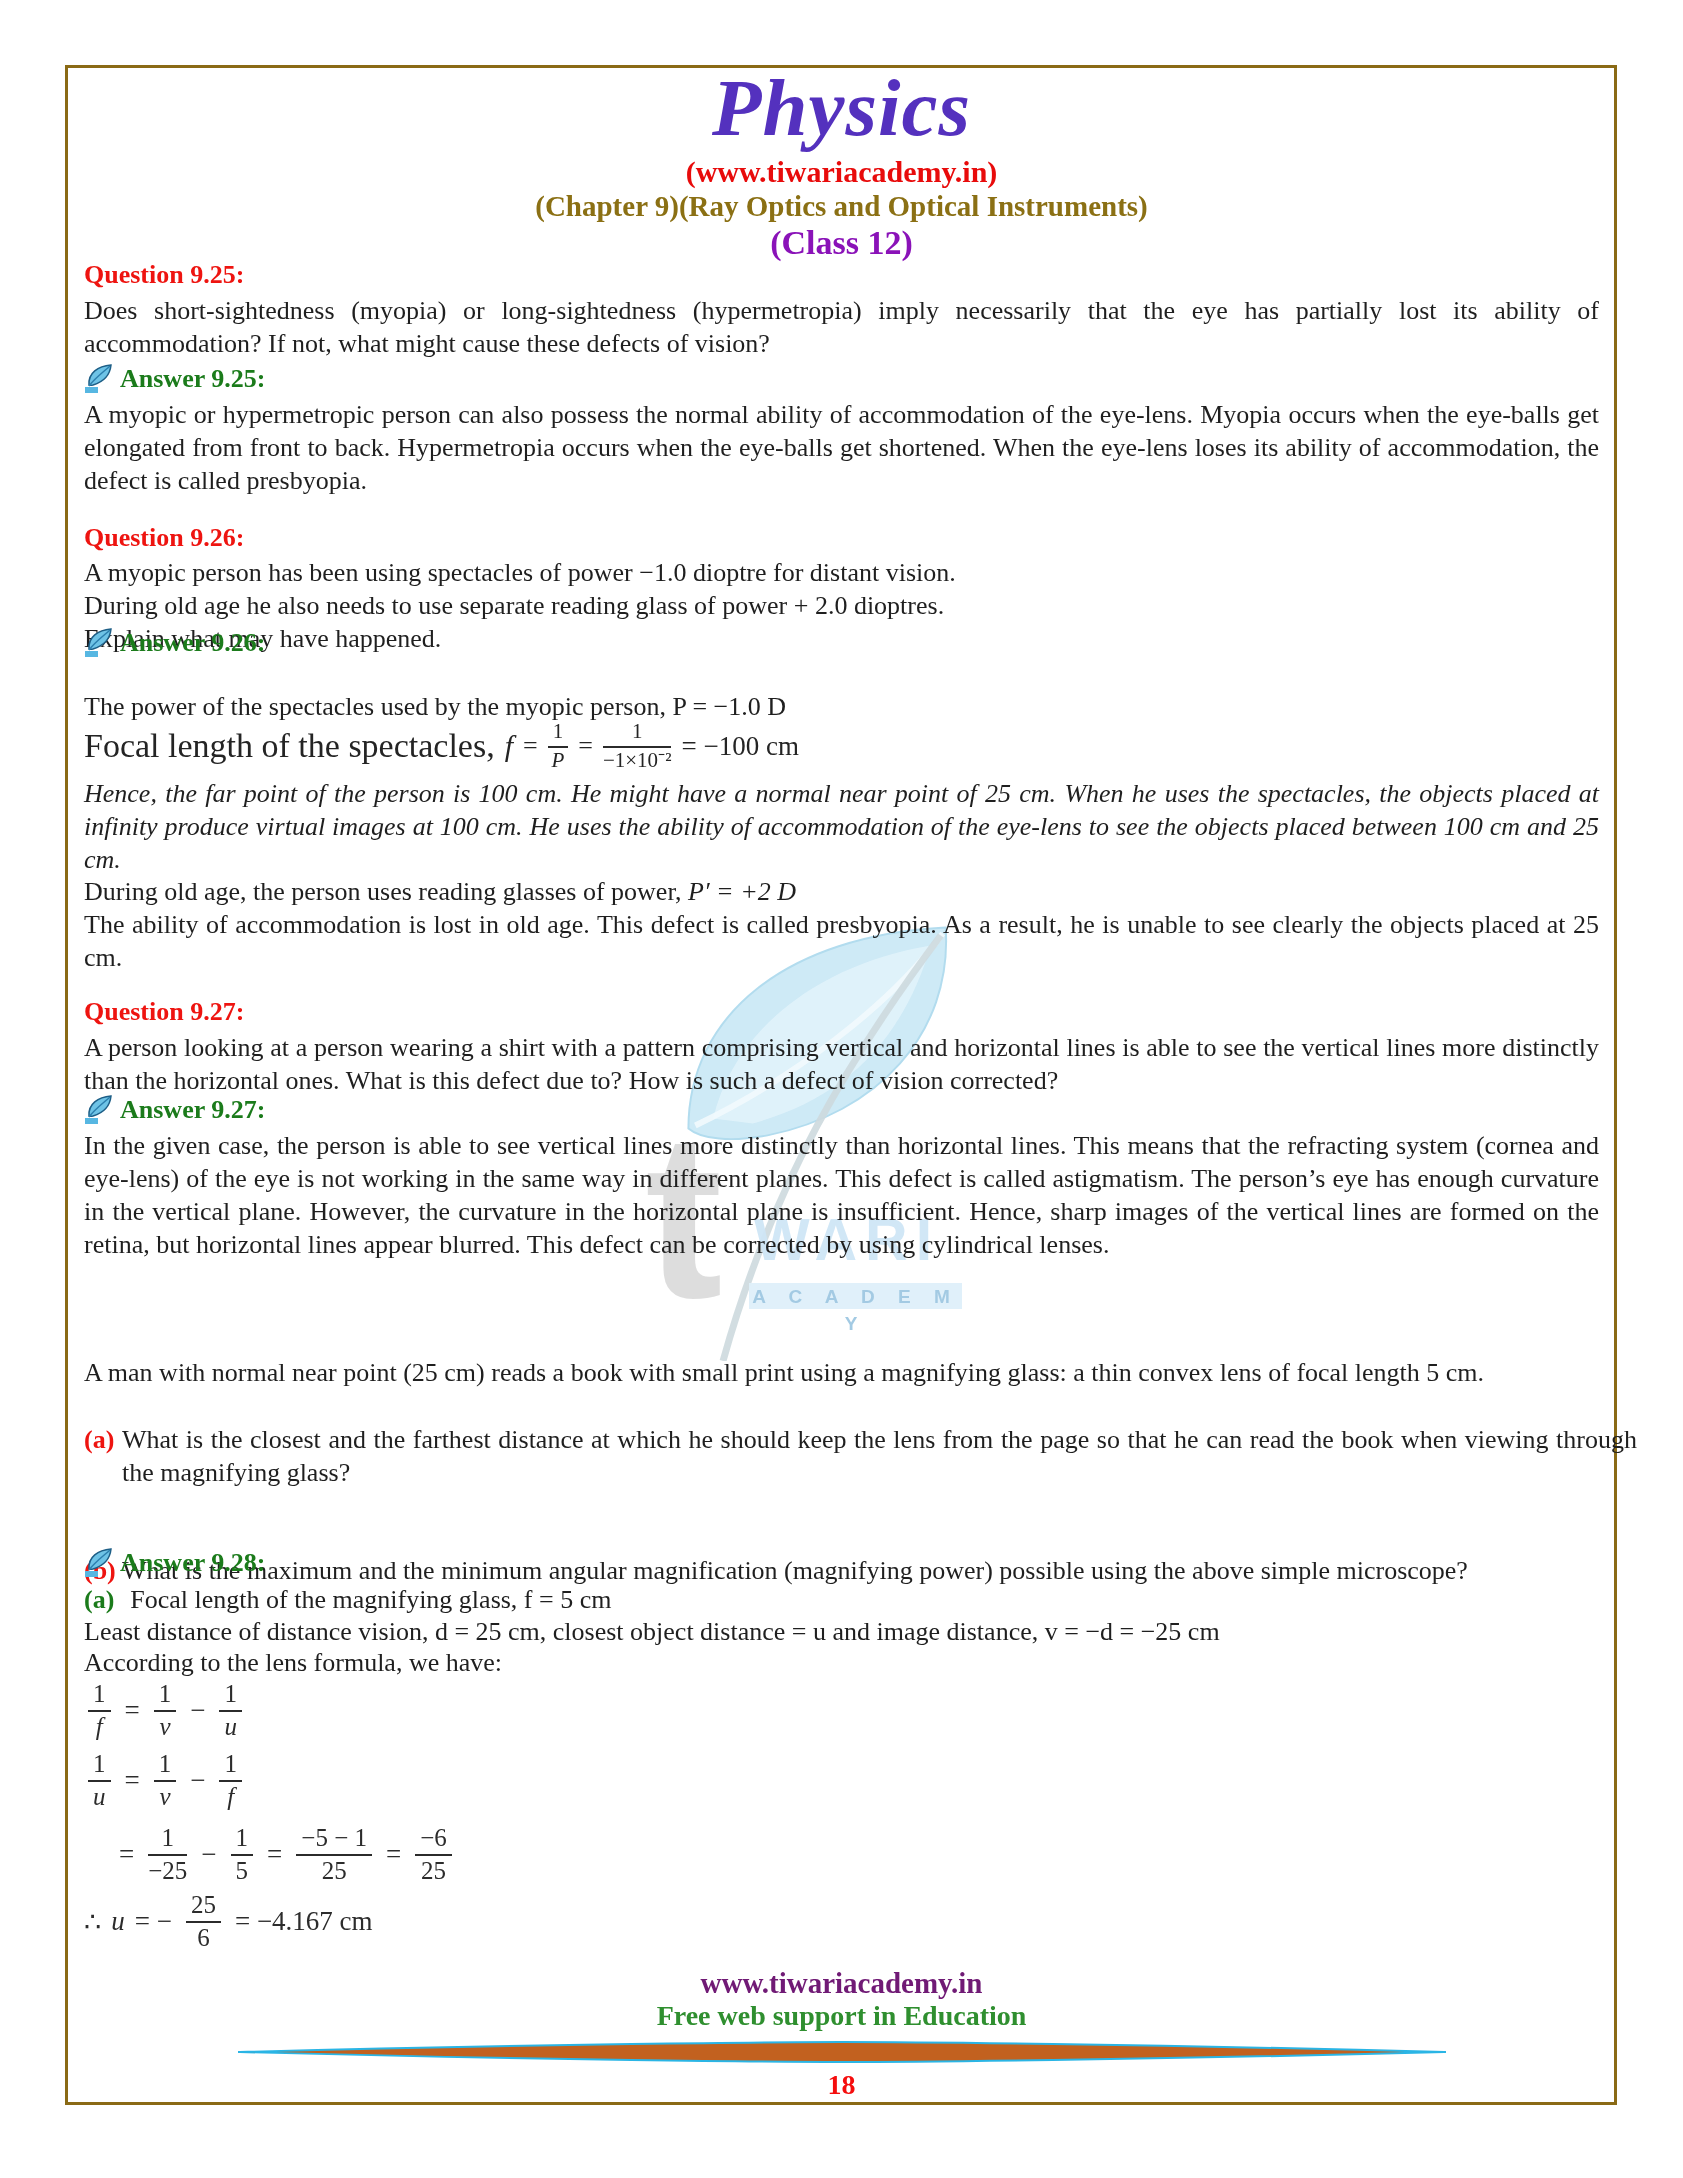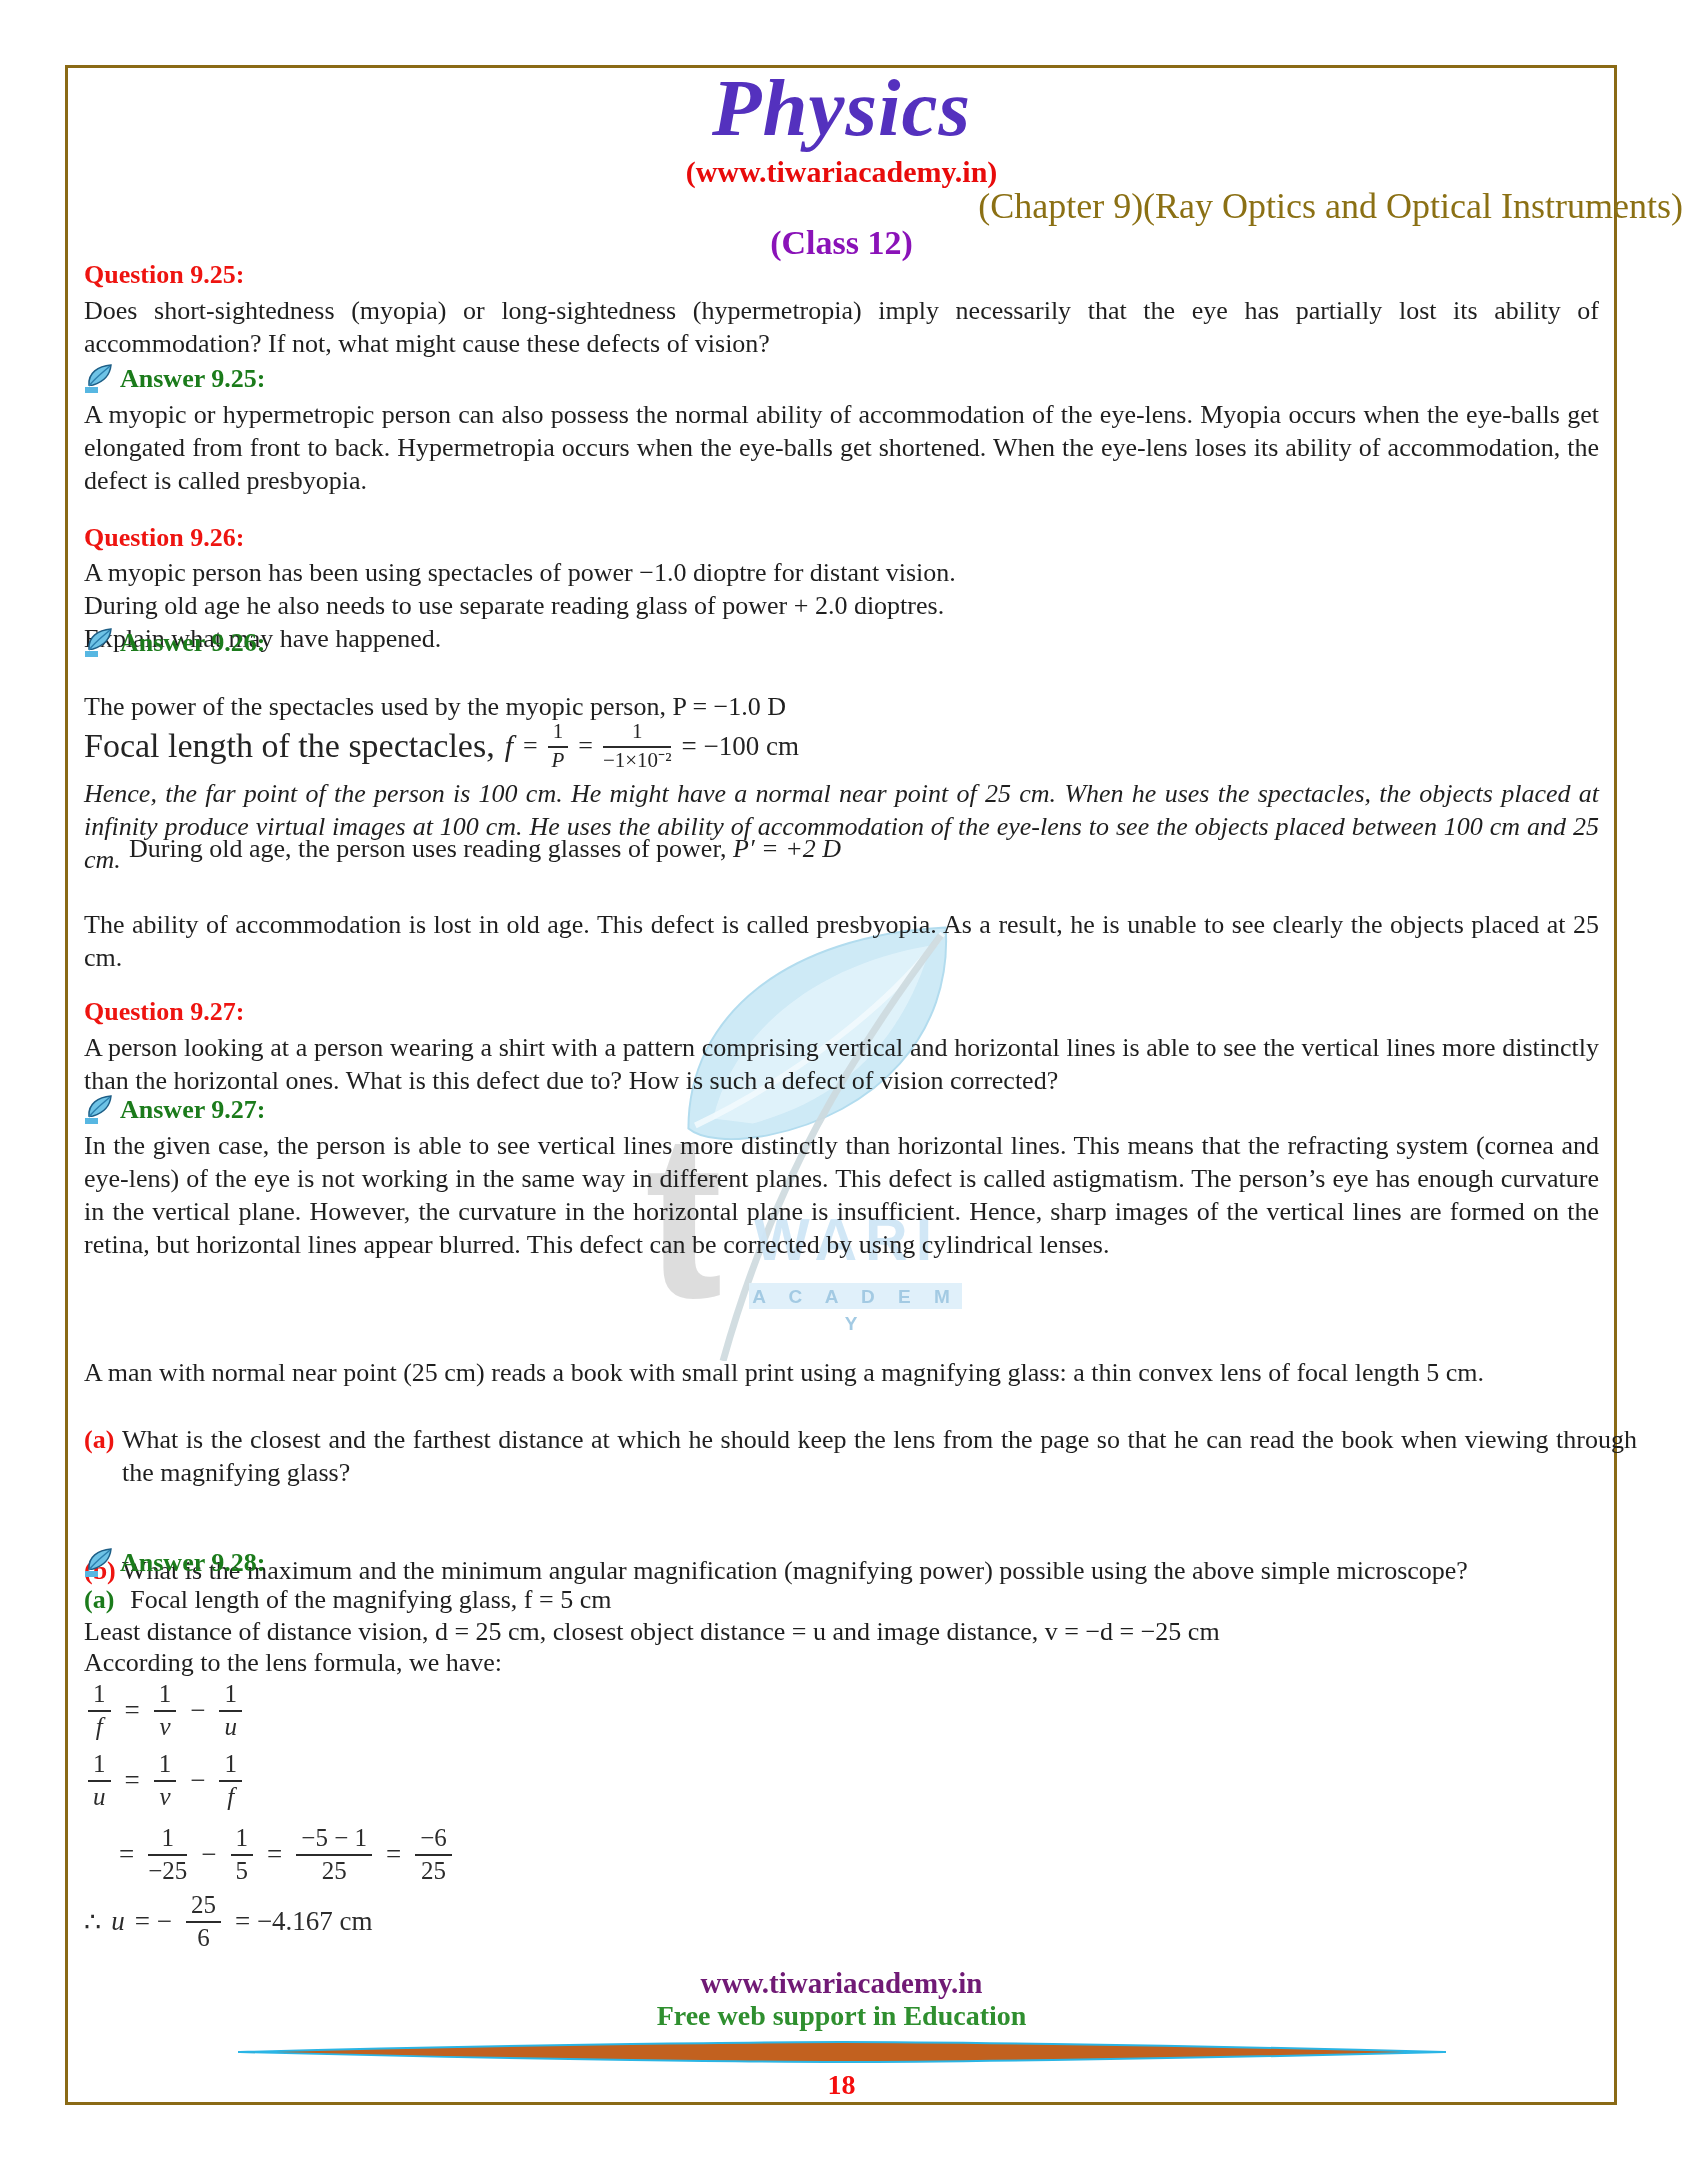--- a/index.html
+++ b/index.html
@@ -21,21 +21,21 @@
     position:absolute;left:65px;top:65px;width:1546px;height:2034px;
     border:3px solid var(--border-brown);
   }
   .abs{position:absolute;}
   .center{left:0;width:1683px;text-align:center;}
   .page-title{
     top:63px;font-size:81px;line-height:91px;font-weight:bold;font-style:italic;
     color:var(--title-purple);letter-spacing:1px;
   }
   .site-line{top:156px;font-size:30px;line-height:32px;font-weight:bold;color:#e80b0b;}
-  .chapter-line{top:191px;font-size:36px;line-height:31px;font-weight:normal;color:var(--chapter-gold);text-align:right;}
+  .chapter-line{top:191px;font-size:29px;line-height:31px;font-weight:bold;color:var(--chapter-gold);}
   .class-line{top:227px;font-size:34px;line-height:31px;font-weight:bold;color:var(--class-purple);}
 
   .sec{position:absolute;left:84px;width:1515px;}
   .qhead{font-size:26px;line-height:30px;font-weight:bold;color:var(--red);}
   .ahead{font-size:26px;line-height:30px;font-weight:bold;color:var(--green);display:flex;align-items:center;gap:6px;}
   .a-icon{width:30px;height:32px;flex:0 0 auto;}
   .body{font-size:26px;line-height:33px;text-align:justify;}
   .lines{font-size:26px;line-height:33px;}
   .part{position:relative;padding-left:38px;font-size:26px;line-height:33px;text-align:justify;}
   .plabel{position:absolute;left:0;top:0;font-weight:bold;color:var(--red);}
@@ -136,21 +136,21 @@
     </span>
     <span>=</span>
     <span class="frac fsmall">
       <span class="num">1</span>
       <span class="den">−1×10⁻²</span>
     </span>
     <span style="font-size:27px;">= −100 cm</span>
   </div>
 
   <div class="sec body" style="top:777px;font-style:italic;">Hence, the far point of the person is 100 cm. He might have a normal near point of 25 cm. When he uses the spectacles, the objects placed at infinity produce virtual images at 100 cm. He uses the ability of accommodation of the eye-lens to see the objects placed between 100 cm and 25 cm.</div>
-  <div class="sec lines" style="top:832px;margin-left:45px;">
+  <div class="sec lines" style="top:875px;">
     <span>During old age, the person uses reading glasses of power,</span>
     <span class="it">P′ = +2 D</span>
   </div>
   <div class="sec body" style="top:908px;">The ability of accommodation is lost in old age. This defect is called presbyopia. As a result, he is unable to see clearly the objects placed at 25 cm.</div>
 
   <div class="sec qhead" style="top:997px;">Question 9.27:</div>
   <div class="sec body" style="top:1031px;">A person looking at a person wearing a shirt with a pattern comprising vertical and horizontal lines is able to see the vertical lines more distinctly than the horizontal ones. What is this defect due to? How is such a defect of vision corrected?</div>
   <div class="sec ahead" style="top:1094px;">
     <svg class="a-icon" viewBox="0 0 30 32">
       <path d="M5 22 C4 10 14 3 27 2 C26 12 19 19 9 22 C7 22.5 6 22.5 5 22 Z" fill="#6ec3e6" stroke="#1d5e86" stroke-width="1.5"></path>

